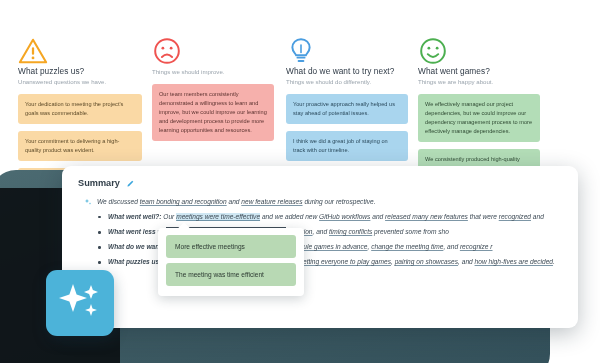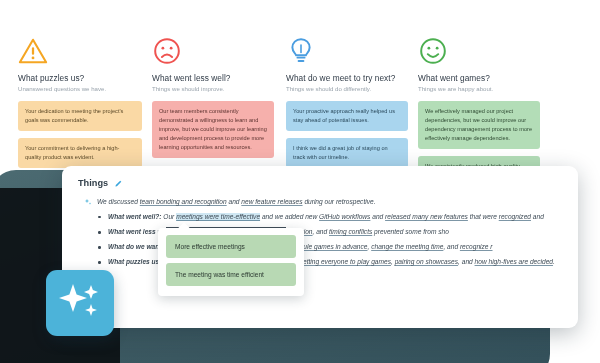--- a/index.html
+++ b/index.html
@@ -37,21 +37,20 @@
   .col-0 { left: 18px; }
   .col-1 { left: 152px; }
   .col-2 { left: 286px; }
   .col-3 { left: 418px; }
 
   .col-icon {
     width: 30px; height: 30px;
     display: block;
   }
   .col-title {
-    margin-top: 7px;
     font-size: 8.3px;
     color: #2f3a46;
     font-weight: 400;
     letter-spacing: 0.05px;
     white-space: nowrap;
   }
   .col-sub {
     margin-top: 2px;
     font-size: 6.1px;
     color: #9aa4ad;
@@ -242,35 +241,34 @@
       </div>
     </div>
 
     <div class="column col-1">
       <svg class="col-icon" viewBox="0 0 32 32">
         <circle cx="16" cy="16" r="12.6" fill="none" stroke="#ef5350" stroke-width="2.1"></circle>
         <circle cx="11.6" cy="13" r="1.5" fill="#ef5350"></circle>
         <circle cx="20.4" cy="13" r="1.5" fill="#ef5350"></circle>
         <path d="M10.6 22.4 Q16 17.2 21.4 22.4" fill="none" stroke="#ef5350" stroke-width="2.1" stroke-linecap="round"></path>
       </svg>
-      <div class="col-title">What went less well?</div>
       <div class="col-sub">Things we should improve.</div>
       <div class="cards">
         <div class="card red">Our team members consistently demonstrated a willingness to learn and improve, but we could improve our learning and development process to provide more learning opportunities and resources.</div>
       </div>
     </div>
 
     <div class="column col-2">
       <svg class="col-icon" viewBox="0 0 32 32">
         <path d="M16 3.4 C10.6 3.4 6.8 7.4 6.8 12.2 C6.8 16.2 9.6 18.2 10.8 20.6 L21.2 20.6 C22.4 18.2 25.2 16.2 25.2 12.2 C25.2 7.4 21.4 3.4 16 3.4 Z" fill="none" stroke="#4a9de0" stroke-width="2.1" stroke-linejoin="round"></path>
         <rect x="11.2" y="22" width="9.6" height="2.1" rx="1" fill="#4a9de0"></rect>
         <rect x="12.4" y="25.6" width="7.2" height="2.1" rx="1" fill="#4a9de0"></rect>
         <path d="M16 9.6 L16 17.6" stroke="#4a9de0" stroke-width="1.7" stroke-linecap="round"></path>
       </svg>
-      <div class="col-title">What do we meet to try next?</div>
+      <div class="col-title">What do we want to try next?</div>
       <div class="col-sub">Things we should do differently.</div>
       <div class="cards">
         <div class="card blue">Your proactive approach really helped us stay ahead of potential issues.</div>
         <div class="card blue">I think we did a great job of staying on track with our timeline.</div>
       </div>
     </div>
 
     <div class="column col-3">
       <svg class="col-icon" viewBox="0 0 32 32">
         <circle cx="16" cy="16" r="12.6" fill="none" stroke="#4caf50" stroke-width="2.1"></circle>
@@ -286,21 +284,21 @@
       </div>
     </div>
   </div>
 
   <div id="backdrop"></div>
   <div id="backdrop-dark"></div>
 
   <div id="summary-panel">
 
     <div class="summary-head">
-      <span class="summary-title">Things</span>
+      <span class="summary-title">Summary</span>
       <svg class="pencil-icon" viewBox="0 0 16 16">
         <path d="M2.5 13.5 L3.2 10.8 L11 3 L13 5 L5.2 12.8 Z" fill="#3aa6dd"></path>
       </svg>
     </div>
 
     <div class="lead-row">
       <svg class="spark-small" viewBox="0 0 16 16">
         <path d="M6 1.6 L7.1 5 L10.4 6.1 L7.1 7.2 L6 10.6 L4.9 7.2 L1.6 6.1 L4.9 5 Z" fill="#4cb3d9"></path>
         <path d="M12 8.6 L12.6 10.4 L14.4 11 L12.6 11.6 L12 13.4 L11.4 11.6 L9.6 11 L11.4 10.4 Z" fill="#4cb3d9"></path>
       </svg>

